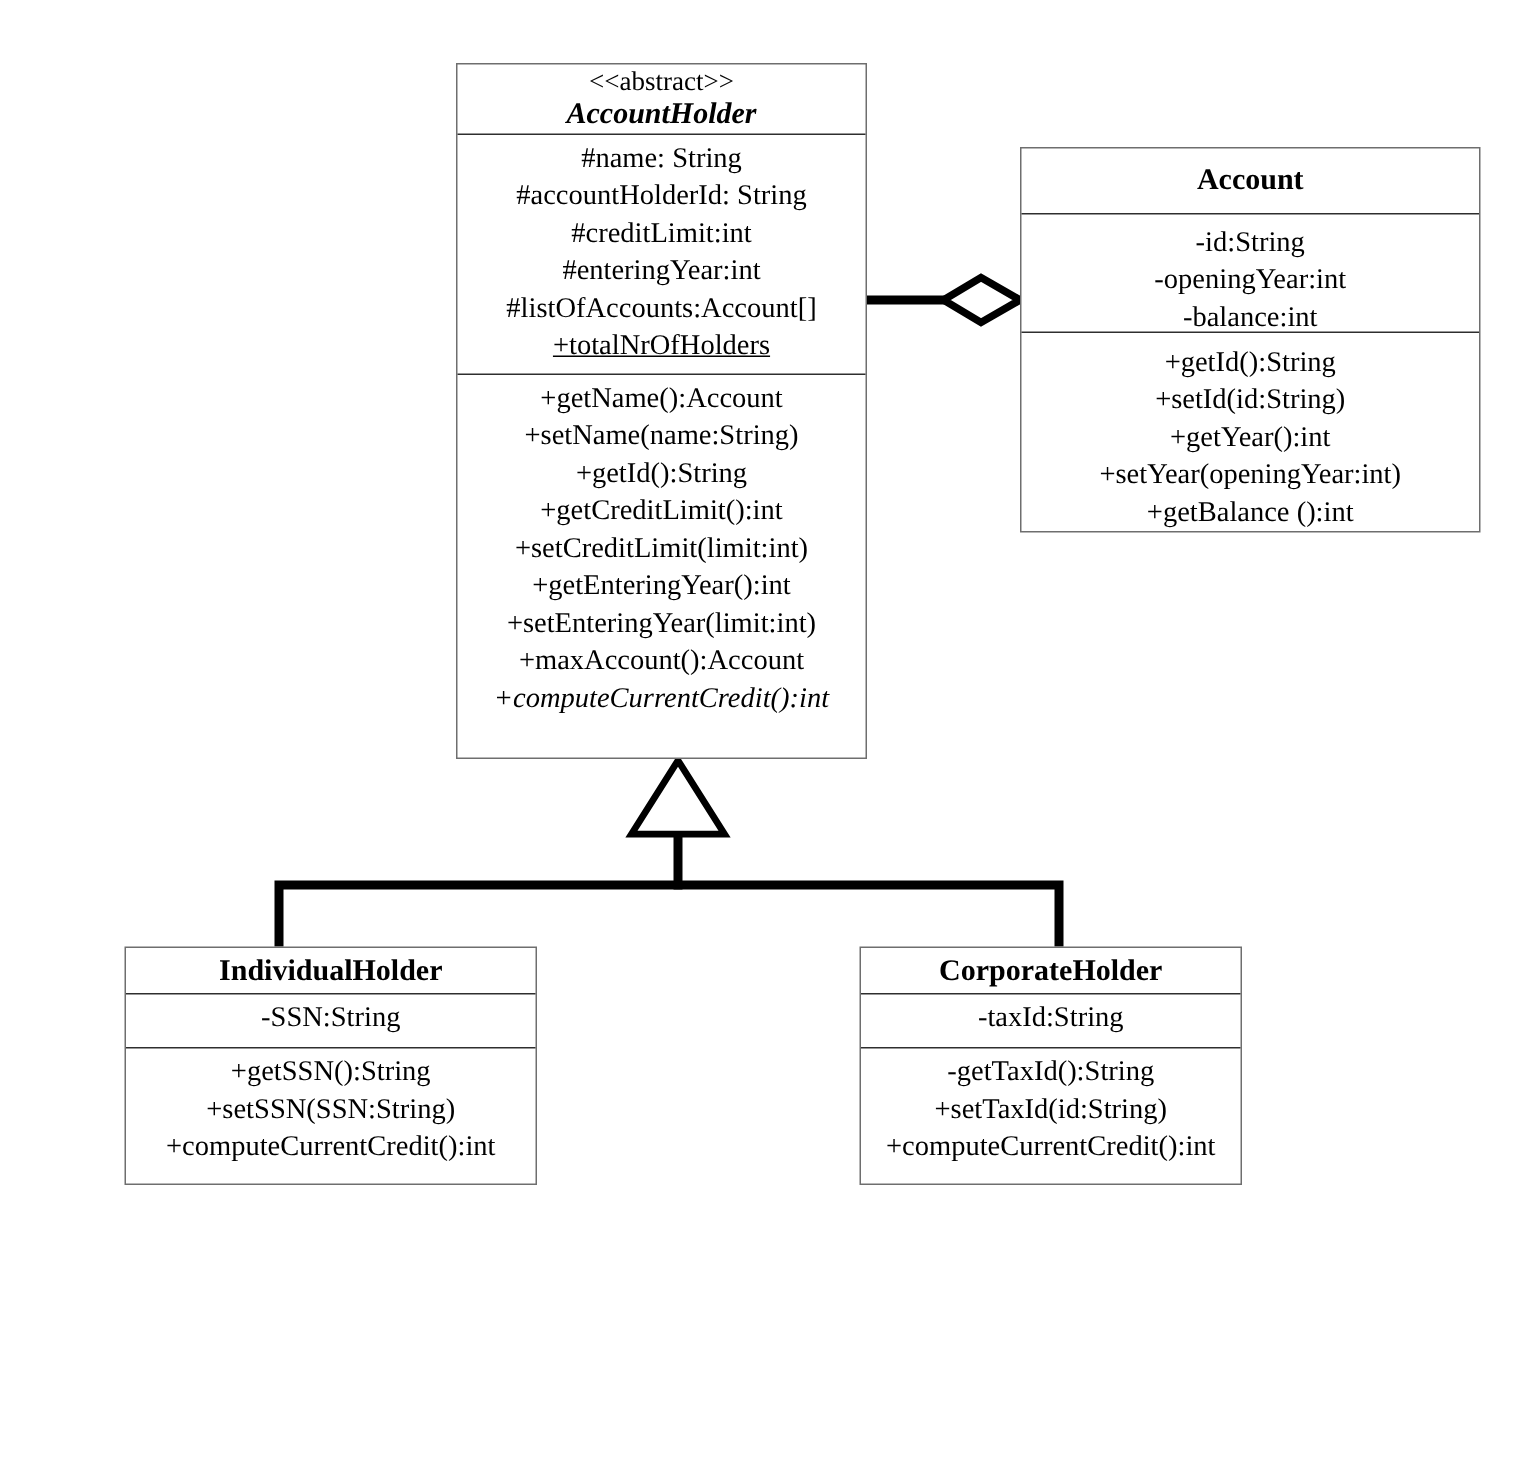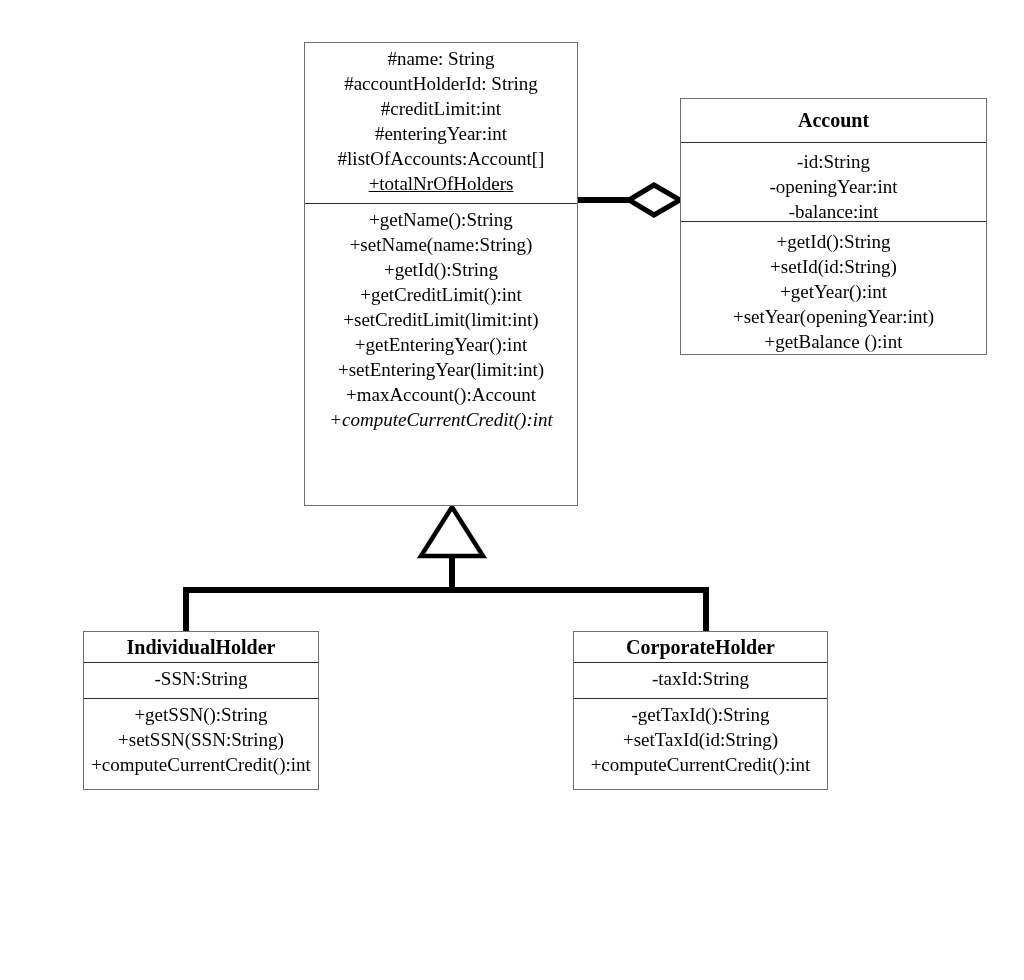--- a/index.html
+++ b/index.html
@@ -86,30 +86,34 @@
     </g>
 
     <g>
       <line x1="452" y1="556" x2="452" y2="593" stroke="#000000" stroke-width="6"></line>
       <path d="M186,632 L186,590 L706,590 L706,632" fill="none" stroke="#000000" stroke-width="6"></path>
       <polygon points="452,507 421,556 483,556" fill="#ffffff" stroke="#000000" stroke-width="4.5"></polygon>
     </g>
   </svg>
 
   <div class="uml-class" style="left:304px; top:42px; width:274px; height:464px;">
+    <div class="compartment title" style="height:46px;">
+      <div class="stereotype">&lt;&lt;abstract&gt;&gt;</div>
+      <div class="cls-name abstract">AccountHolder</div>
+    </div>
     <div class="compartment attrs" style="height:160px;">
         <div class="member-line">#name: String</div>
         <div class="member-line">#accountHolderId: String</div>
         <div class="member-line">#creditLimit:int</div>
         <div class="member-line">#enteringYear:int</div>
         <div class="member-line">#listOfAccounts:Account[]</div>
         <div class="member-line" style="text-decoration: underline;">+totalNrOfHolders</div>
       </div>
     <div class="compartment methods fill-rest">
-        <div class="member-line">+getName():String</div>
+        <div class="member-line">+getName():Account</div>
         <div class="member-line">+setName(name:String)</div>
         <div class="member-line">+getId():String</div>
         <div class="member-line">+getCreditLimit():int</div>
         <div class="member-line">+setCreditLimit(limit:int)</div>
         <div class="member-line">+getEnteringYear():int</div>
         <div class="member-line">+setEnteringYear(limit:int)</div>
         <div class="member-line">+maxAccount():Account</div>
         <div class="member-line" style="font-style: italic;">+computeCurrentCredit():int</div>
       </div>
   </div>
@@ -126,21 +130,21 @@
     <div class="compartment methods fill-rest" style="padding-top:7px;">
         <div class="member-line">+getId():String</div>
         <div class="member-line">+setId(id:String)</div>
         <div class="member-line">+getYear():int</div>
         <div class="member-line">+setYear(openingYear:int)</div>
         <div class="member-line">+getBalance ():int</div>
         <div class="member-line">+setBalance (getYear:int)</div>
       </div>
   </div>
 
-  <div class="uml-class" style="left:83px; top:631px; width:236px; height:159px;">
+  <div class="uml-class" style="left:83px; top:631px; width:275px; height:159px;">
     <div class="compartment title" style="height:30px;">
       <div class="cls-name">IndividualHolder</div>
     </div>
     <div class="compartment attrs" style="height:36px;">
         <div class="member-line">-SSN:String</div>
       </div>
     <div class="compartment methods fill-rest">
         <div class="member-line">+getSSN():String</div>
         <div class="member-line">+setSSN(SSN:String)</div>
         <div class="member-line">+computeCurrentCredit():int</div>

